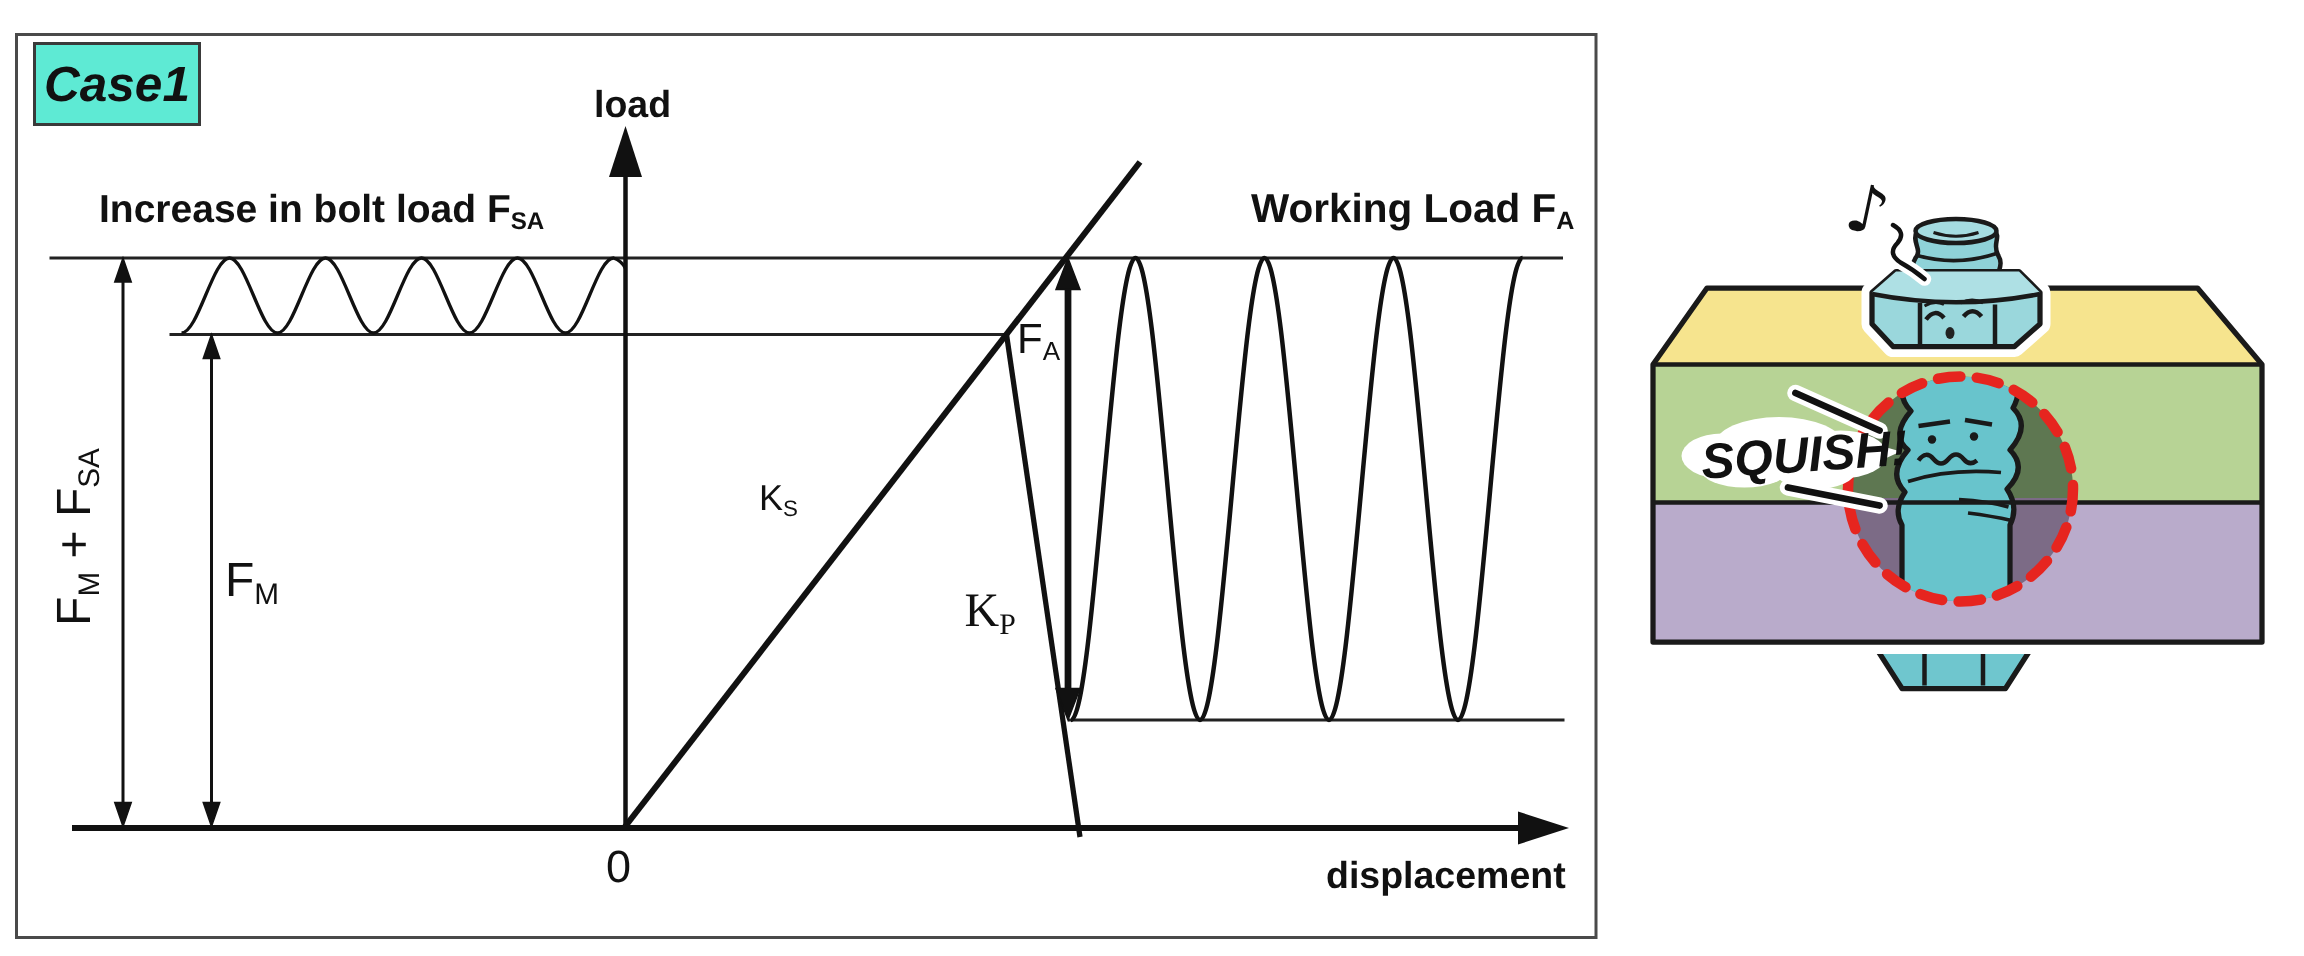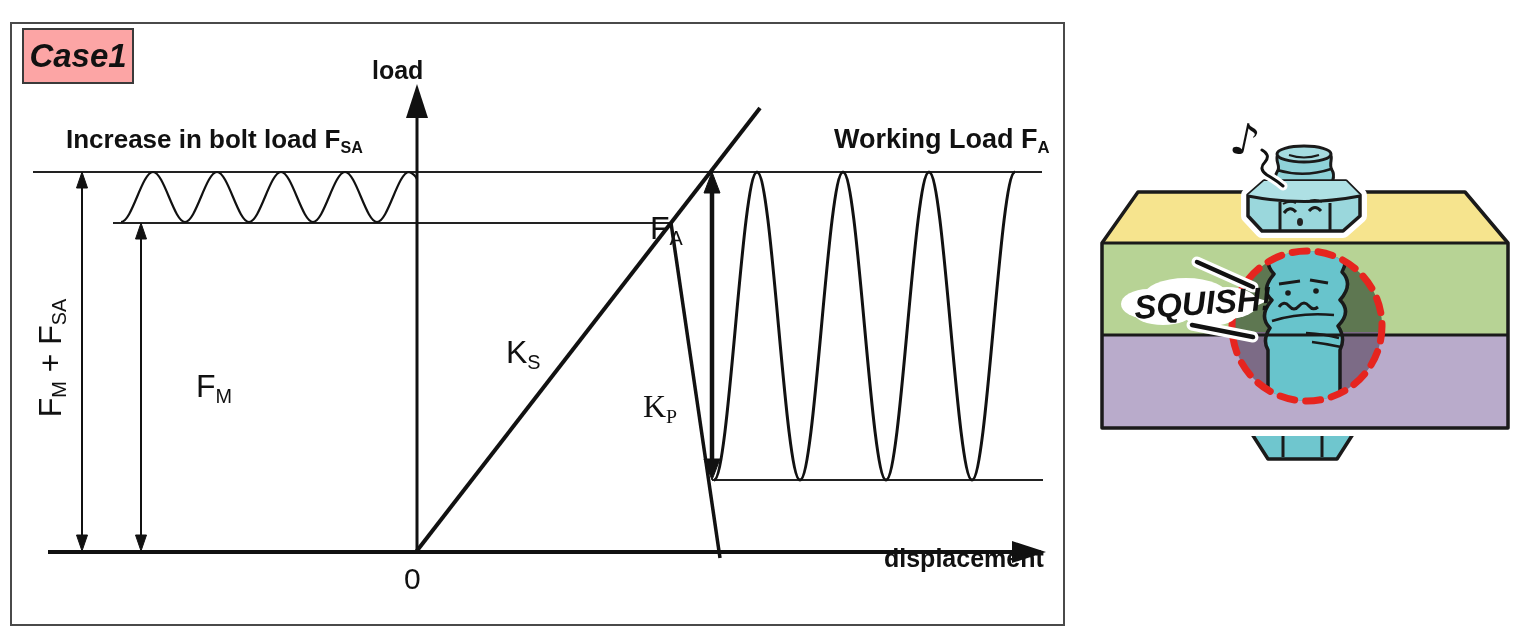--- a/index.html
+++ b/index.html
@@ -3,21 +3,21 @@
 <meta charset="utf-8">
 <style>
   html,body{margin:0;padding:0;background:#ffffff;}
   body{width:1536px;height:637px;position:relative;overflow:hidden;
        font-family:"Liberation Sans",sans-serif;color:#111;}
   .stage{position:absolute;inset:0;}
   .panel{position:absolute;left:10px;top:22px;width:1051px;height:600px;
          border:2px solid #4a4a4a;background:#fff;}
   .case-box{position:absolute;left:22px;top:28px;width:108px;height:52px;
             border:2px solid #3a3a3a;display:flex;align-items:center;justify-content:center;
-            font-style:italic;font-weight:600;font-size:33px;background:#fca5a5;}
+            font-style:italic;font-weight:600;font-size:33px;background:#5eead4;}
   svg.chart{position:absolute;left:0;top:0;width:1536px;height:637px;}
   .lbl{position:absolute;white-space:nowrap;line-height:1;}
   .b{font-weight:700;}
   .lbl sub{font-size:0.62em;vertical-align:-0.28em;}
   .rot{transform:translate(-50%,-50%) rotate(-90deg);}
   .cartoon{position:absolute;left:1080px;top:90px;width:456px;height:420px;}
 </style>
 </head>
 <body>
 
@@ -77,34 +77,34 @@
   <div class="case-box">
     <span>Case1</span>
   </div>
 
   <div class="lbl b" style="left:66px;top:126px;font-size:26px;">
     <span>Increase in bolt load F</span><sub>SA</sub>
   </div>
   <div class="lbl b" style="left:795px;top:126px;font-size:27px;margin-left:39px;">
     <span>Working Load F</span><sub>A</sub>
   </div>
-  <div class="lbl b" style="left:372px;top:58px;font-size:25px;">load</div>
-  <div class="lbl b" style="left:884px;top:546px;font-size:25px;">displacement</div>
+  <div class="lbl b" style="left:396px;top:58px;font-size:25px;">load</div>
+  <div class="lbl b" style="left:884px;top:572px;font-size:25px;">displacement</div>
   <div class="lbl" style="left:404px;top:564px;font-size:30px;">0</div>
 
-  <div class="lbl" style="left:650px;top:212px;font-size:32px;">
+  <div class="lbl" style="left:678px;top:212px;font-size:28px;">
     <span>F</span><sub>A</sub>
   </div>
-  <div class="lbl" style="left:506px;top:336px;font-size:32px;">
+  <div class="lbl" style="left:506px;top:321px;font-size:24px;">
     <span>K</span><sub>S</sub>
   </div>
   <div class="lbl" style="left:643px;top:390px;font-size:32px;font-family:Liberation Serif, serif;">
     <span>K</span><sub>P</sub>
   </div>
-  <div class="lbl" style="left:150px;top:370px;font-size:32px;margin-left:46px;">
+  <div class="lbl" style="left:150px;top:370px;font-size:32px;">
     <span>F</span><sub>M</sub>
   </div>
   <div class="lbl rot" style="left:52px;top:358px;font-size:32px;">
     <span>F</span><sub>M</sub><span> + F</span><sub>SA</sub>
   </div>
 
   <svg class="cartoon" viewBox="1080 90 456 420">
     <defs>
       <clipPath id="cutclip">
           <circle cx="1307" cy="326" r="75"></circle>

